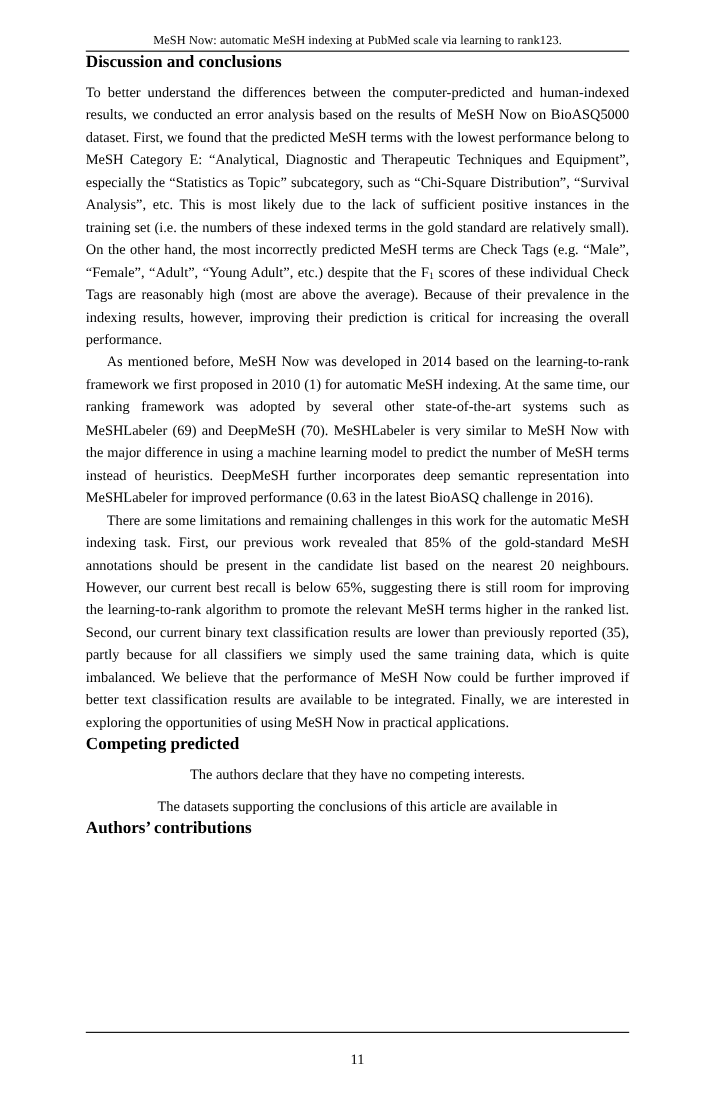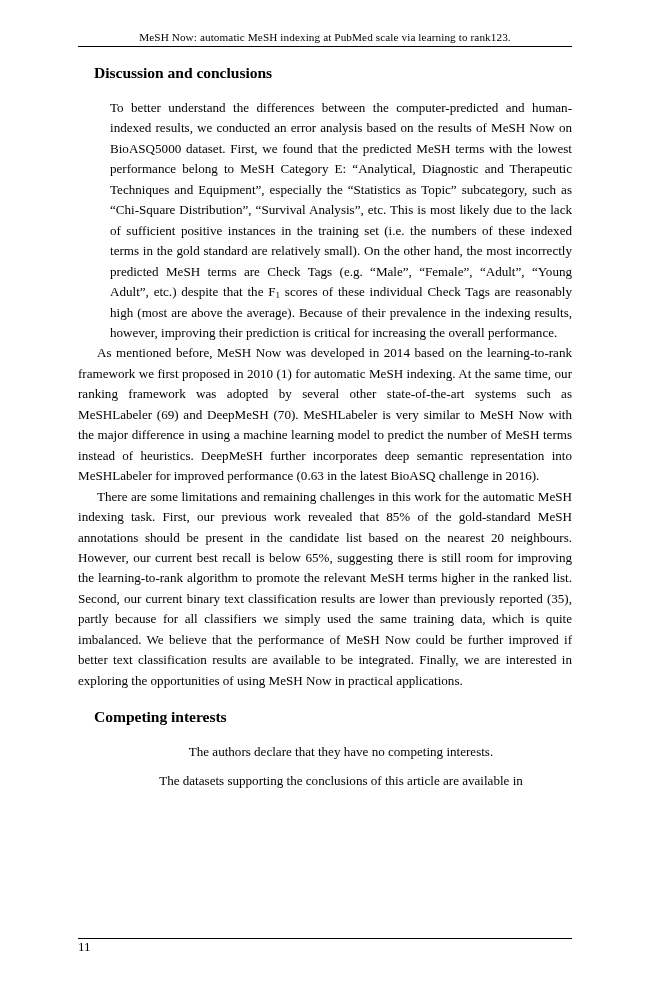--- a/index.html
+++ b/index.html
@@ -33,42 +33,42 @@
   }
   .rule-top {
     border-bottom: 1.4px solid #000;
     margin-top: 2px;
   }
 
   
   h2.section-heading {
     font-size: 15.6px;
     font-weight: bold;
-    margin: 16px;
+    margin: 0;
     padding: 0;
     line-height: 19px;
     letter-spacing: -0.05px;
   }
   .h-discussion { margin-top: 25px; }
   .h-competing  { margin-top: 33px; }
   .h-avail      { margin-top: 39px; }
   .h-authors    { margin-top: 39px; }
 
   
   p.body-text {
     font-size: 13.1px;
     line-height: 20.45px;
     text-align: justify;
     text-justify: inter-word;
     margin: 0;
     padding: 0;
     hyphens: manual;
     letter-spacing: -0.01px;
   }
-  p.after-heading { margin-top: 8px; margin-left: 32px; }
+  p.after-heading { margin-top: 8px; }
   p.indented { text-indent: 19px; font-family: Liberation Serif, serif; }
   p.no-justify { text-align: center; }
 
   .url-line {
     display: block;
     margin-left: 19px;
     margin-top: 0px;
   }
 
   sub {
@@ -82,22 +82,22 @@
     position: absolute;
     left: 78px;
     top: 938px;
     width: 494px;
   }
   .rule-bottom {
     border-top: 1.4px solid #000;
   }
   .page-number {
     font-size: 13.1px;
-    text-align: left;
-    margin-top: 0;
+    text-align: center;
+    margin-top: 16px;
     line-height: 16px;
   }
 </style>
 </head>
 <body>
 
 <div class="page">
 
   <div class="content">
 
@@ -105,27 +105,28 @@
     <div class="rule-top"></div>
 
     <h2 class="section-heading h-discussion">Discussion and conclusions</h2>
 
     <p class="body-text after-heading"><span>To better understand the differences between the computer-predicted and human-indexed results, we conducted an error analysis based on the results of MeSH Now on BioASQ5000 dataset. First, we found that the predicted MeSH terms with the lowest performance belong to MeSH Category E: “Analytical, Diagnostic and Therapeutic Techniques and Equipment”, especially the “Statistics as Topic” subcategory, such as “Chi-Square Distribution”, “Survival Analysis”, etc. This is most likely due to the lack of sufficient positive instances in the training set (i.e. the numbers of these indexed terms in the gold standard are relatively small). On the other hand, the most incorrectly predicted MeSH terms are Check Tags (e.g. “Male”, “Female”, “Adult”, “Young Adult”, etc.) despite that the </span><span><span>F</span><sub>1</sub></span><span> scores of these individual Check Tags are reasonably high (most are above the average). Because of their prevalence in the indexing results, however, improving their prediction is critical for increasing the overall performance.</span></p>
 
     <p class="body-text indented">As mentioned before, MeSH Now was developed in 2014 based on the learning-to-rank framework we first proposed in 2010 (1) for automatic MeSH indexing. At the same time, our ranking framework was adopted by several other state-of-the-art systems such as MeSHLabeler (69) and DeepMeSH (70). MeSHLabeler is very similar to MeSH Now with the major difference in using a machine learning model to predict the number of MeSH terms instead of heuristics. DeepMeSH further incorporates deep semantic representation into MeSHLabeler for improved performance (0.63 in the latest BioASQ challenge in 2016).</p>
 
     <p class="body-text indented">There are some limitations and remaining challenges in this work for the automatic MeSH indexing task. First, our previous work revealed that 85% of the gold-standard MeSH annotations should be present in the candidate list based on the nearest 20 neighbours. However, our current best recall is below 65%, suggesting there is still room for improving the learning-to-rank algorithm to promote the relevant MeSH terms higher in the ranked list. Second, our current binary text classification results are lower than previously reported (35), partly because for all classifiers we simply used the same training data, which is quite imbalanced. We believe that the performance of MeSH Now could be further improved if better text classification results are available to be integrated. Finally, we are interested in exploring the opportunities of using MeSH Now in practical applications.</p>
 
-    <h2 class="section-heading h-competing">Competing interests</h2>
+    <h2 class="section-heading h-competing">Competing predicted</h2>
 
     <p class="body-text after-heading no-justify">The authors declare that they have no competing interests.</p>
 
 
     <p class="body-text after-heading no-justify"><span>The datasets supporting the conclusions of this article are available in</span></p>
 
+    <h2 class="section-heading h-authors">Authors’ contributions</h2>
 
 
   </div>
 
   <div class="footer">
     <div class="rule-bottom"></div>
     <div class="page-number">11</div>
   </div>
 
 </div>

